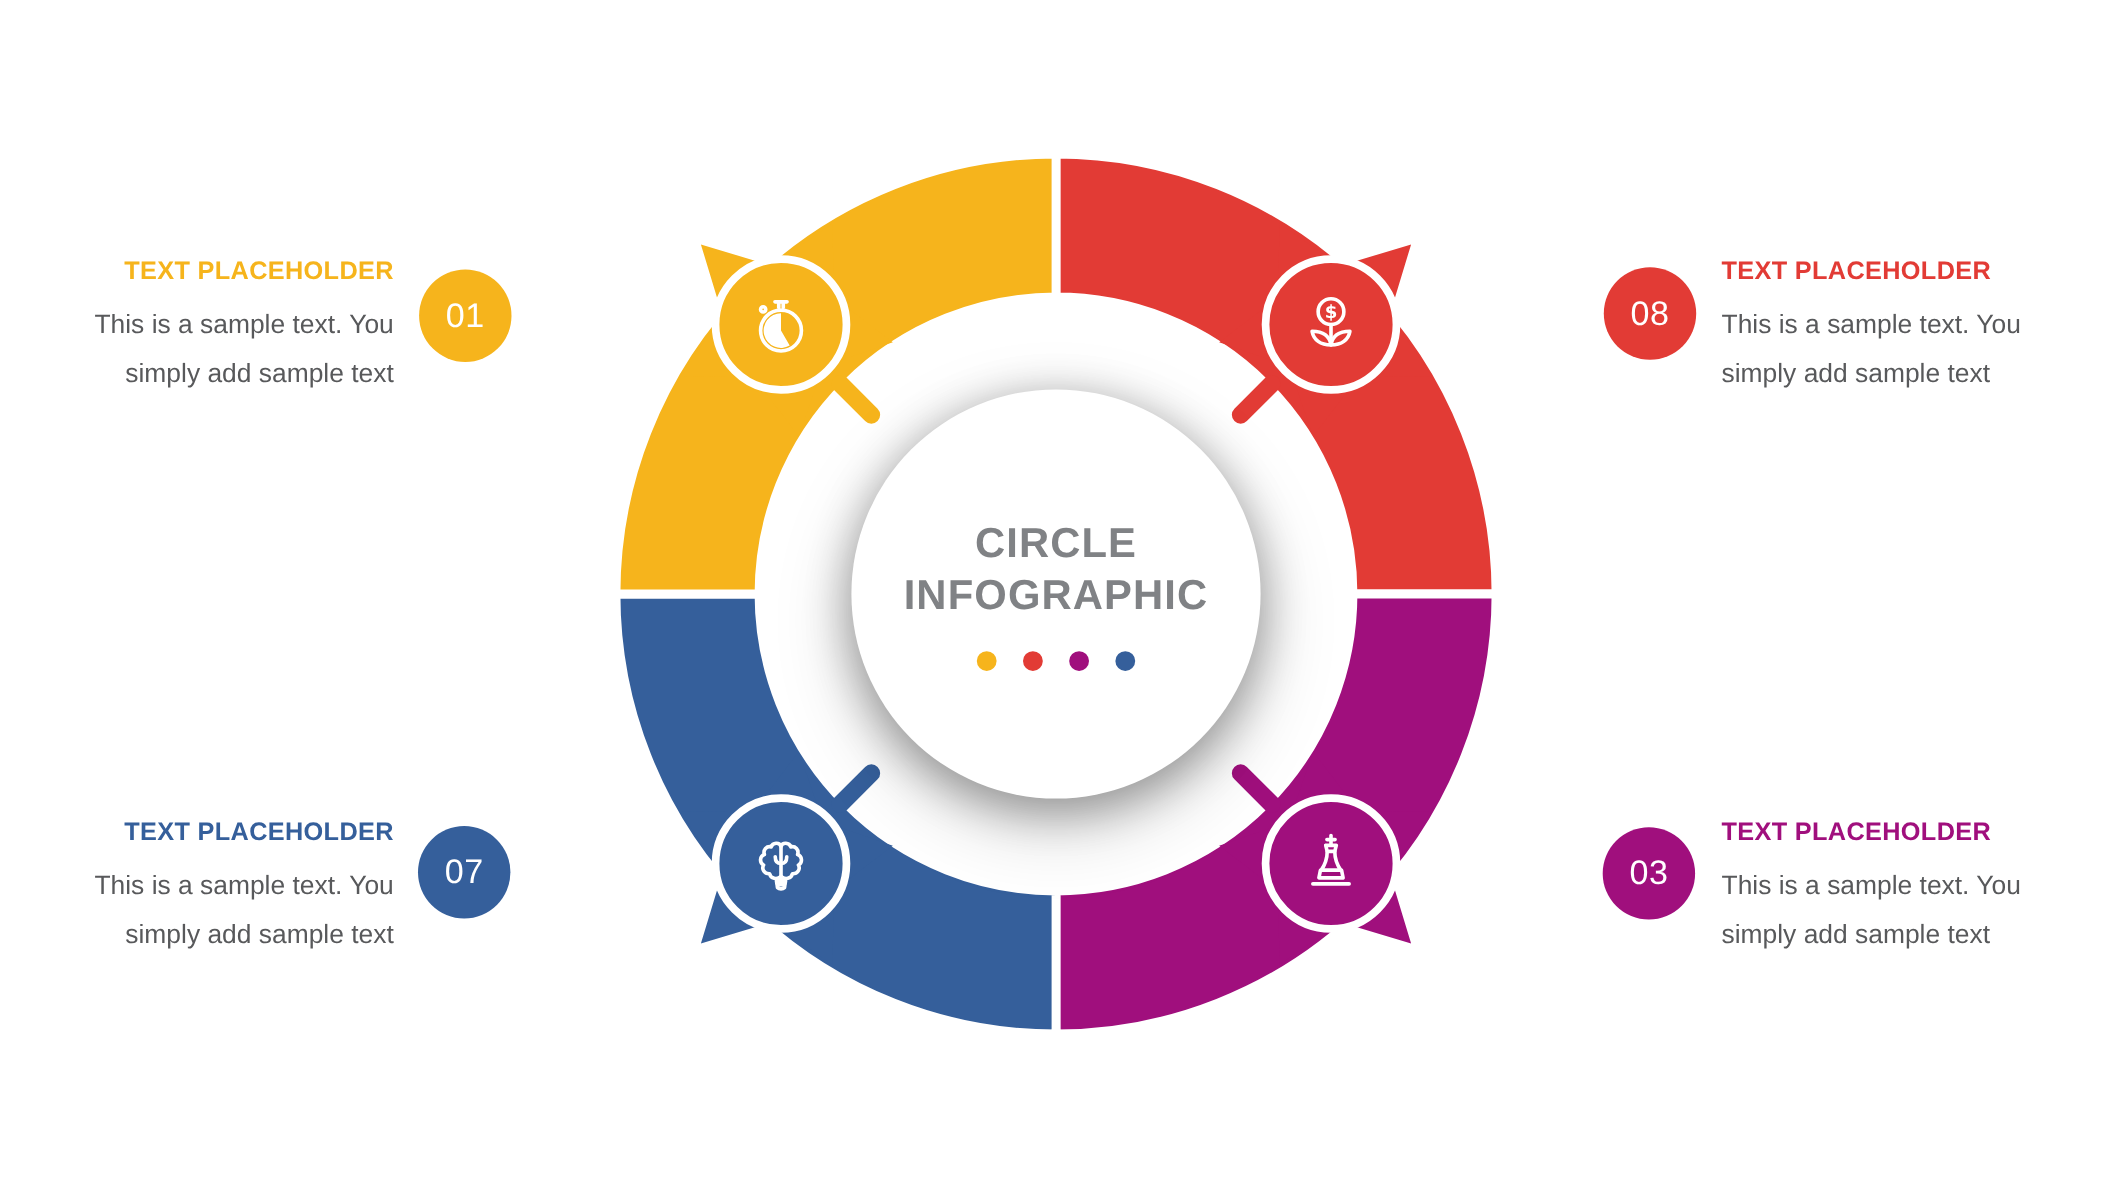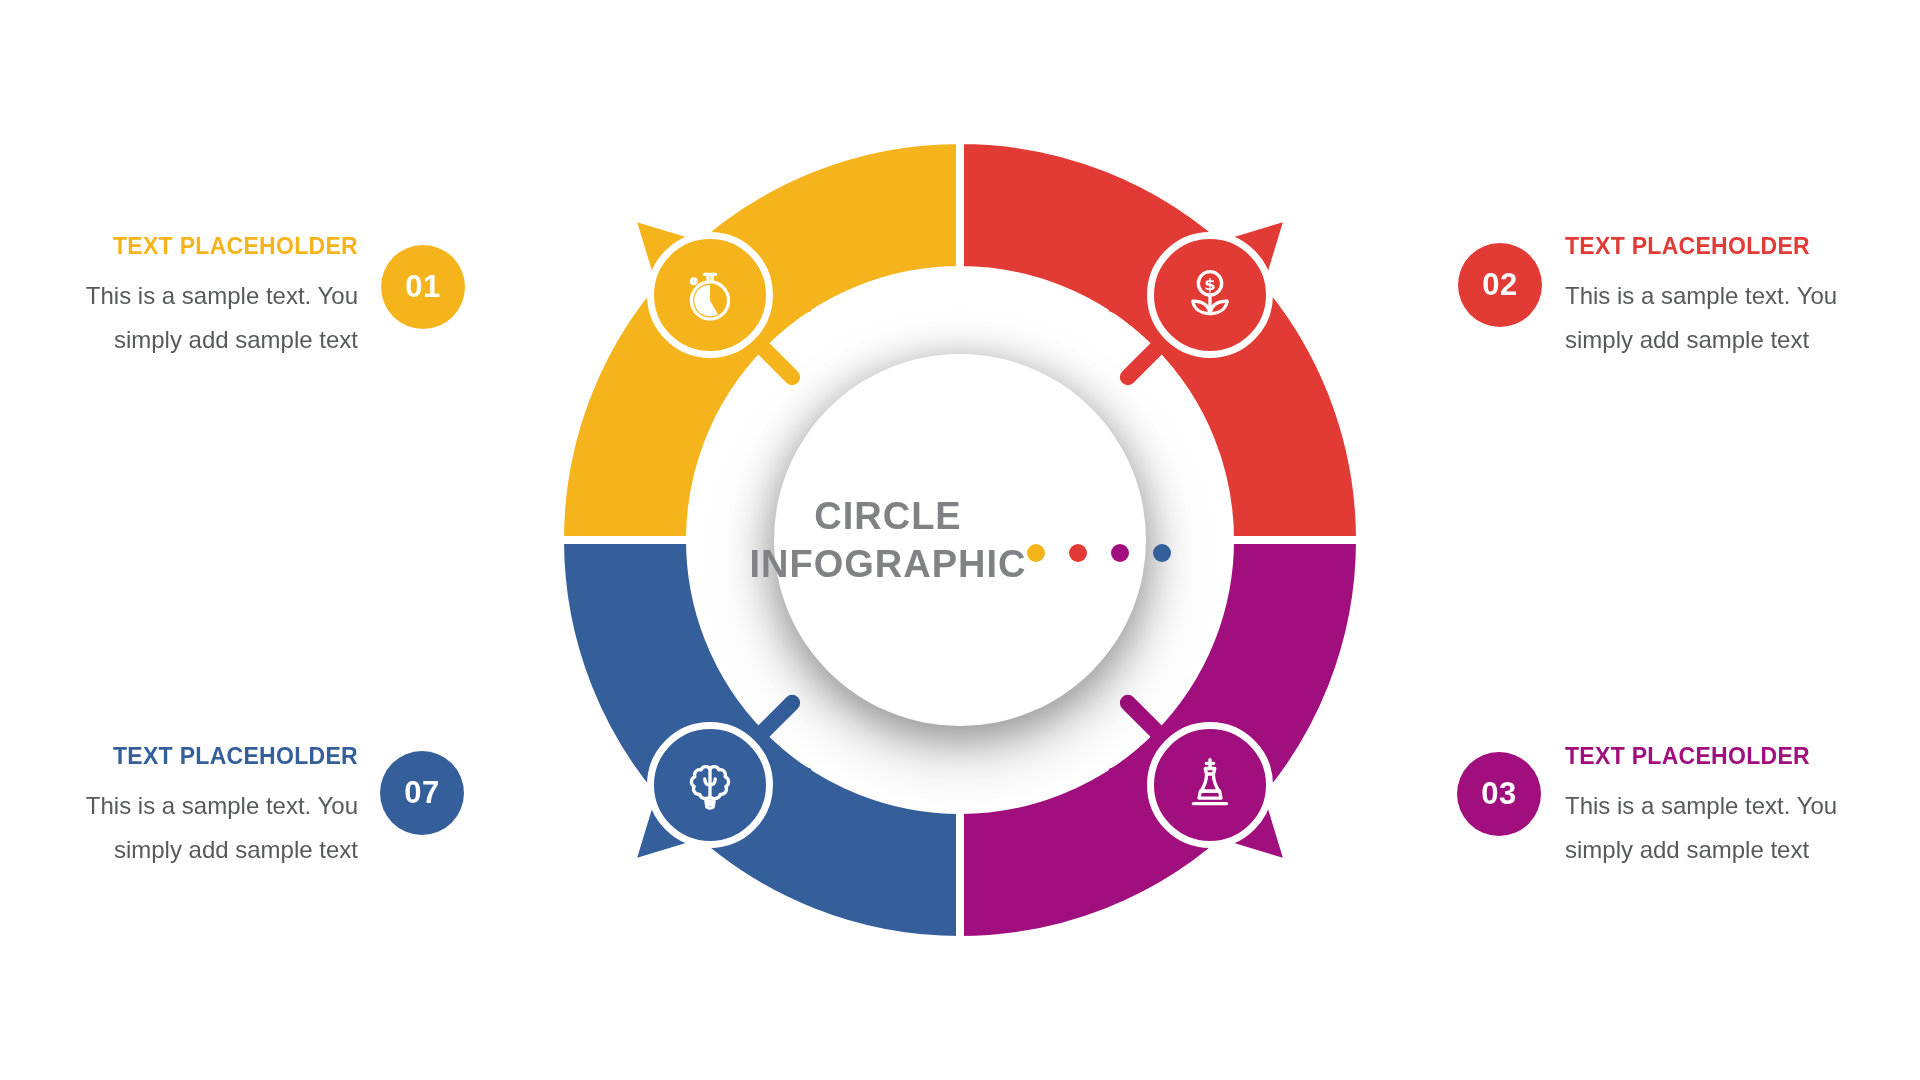--- a/index.html
+++ b/index.html
@@ -9,21 +9,21 @@
   
   .ring{position:absolute;left:550px;top:130px;width:820px;height:820px;}
   .q{stroke:#FFFFFF;stroke-width:8;}
   .fill-yellow{fill:#F6B41C;} .fill-red{fill:#E23B35;}
   .fill-purple{fill:#A00F7D;} .fill-blue{fill:#355F9B;}
 
   
   .center-circle{position:absolute;left:774px;top:354px;width:372px;height:372px;
     background:#fff;border-radius:50%;z-index:5;
     box-shadow:0 10px 38px 4px rgba(0,0,0,0.30), 0 24px 70px 2px rgba(0,0,0,0.18);
-    display:flex;align-items:center;justify-content:center;}
+    display:flex;flex-direction:column;align-items:center;justify-content:center;}
   .center-title{font-size:38px;line-height:48px;font-weight:bold;color:#808285;
     letter-spacing:1px;text-align:center;}
   .center-dots{display:flex;gap:24px;margin-top:26px;}
   .center-dots span{width:18px;height:18px;border-radius:50%;display:block;}
 
   
   .badge{position:absolute;width:240px;height:240px;z-index:3;}
   .badge-01{left:590px;top:175px;} .badge-02{left:1090px;top:175px;}
   .badge-03{left:1090px;top:665px;} .badge-04{left:590px;top:665px;}
   .star{position:absolute;left:5px;top:5px;width:230px;height:230px;}
@@ -40,21 +40,21 @@
   .icon-stroke{fill:none;stroke:#fff;stroke-width:2.4;stroke-linecap:round;stroke-linejoin:round;}
 
   
   .info-block{position:absolute;}
   .align-right{text-align:right;} .align-left{text-align:left;}
   .info-title{font-size:23px;font-weight:bold;line-height:32px;letter-spacing:0.3px;}
   .c-yellow{color:#F6B41C;} .c-red{color:#E23B35;} .c-purple{color:#A00F7D;} .c-blue{color:#355F9B;}
   .info-body{margin-top:12px;font-size:24px;line-height:44px;color:#58595B;}
   .num-badge{position:absolute;width:84px;height:84px;border-radius:50%;
     display:flex;align-items:center;justify-content:center;
-    color:#fff;font-size:31px;font-weight:bold;letter-spacing:0.5px;z-index:4;}
+    color:#fff;font-size:31px;font-weight:normal;letter-spacing:0.5px;z-index:4;}
 </style>
 </head>
 <body>
 
 <div class="stage">
 
   <svg class="ring" viewBox="0 0 820 820">
     <path class="q fill-red" d="M410,10 A400,400 0 0 1 810,410 L680,410 A270,270 0 0 0 410,140 Z"></path>
     <path class="q fill-purple" d="M410,10 A400,400 0 0 1 810,410 L680,410 A270,270 0 0 0 410,140 Z" transform="rotate(90 410 410)"></path>
     <path class="q fill-blue" d="M410,10 A400,400 0 0 1 810,410 L680,410 A270,270 0 0 0 410,140 Z" transform="rotate(180 410 410)"></path>
@@ -156,21 +156,21 @@
   </div>
 
   <div class="info-block align-left" style="left:1565px;top:230px;width:330px;">
     <div class="info-title c-red">TEXT PLACEHOLDER</div>
     <div class="info-body">
       <div>This is a sample text. You</div>
       <div>simply add sample text</div>
     </div>
   </div>
   <div class="num-badge bg-red" style="left:1458px;top:243px;">
-    <span>02</span>
+    <span>08</span>
   </div>
 
   <div class="info-block align-left" style="left:1565px;top:740px;width:330px;">
     <div class="info-title c-purple">TEXT PLACEHOLDER</div>
     <div class="info-body">
       <div>This is a sample text. You</div>
       <div>simply add sample text</div>
     </div>
   </div>
   <div class="num-badge bg-purple" style="left:1457px;top:752px;">

